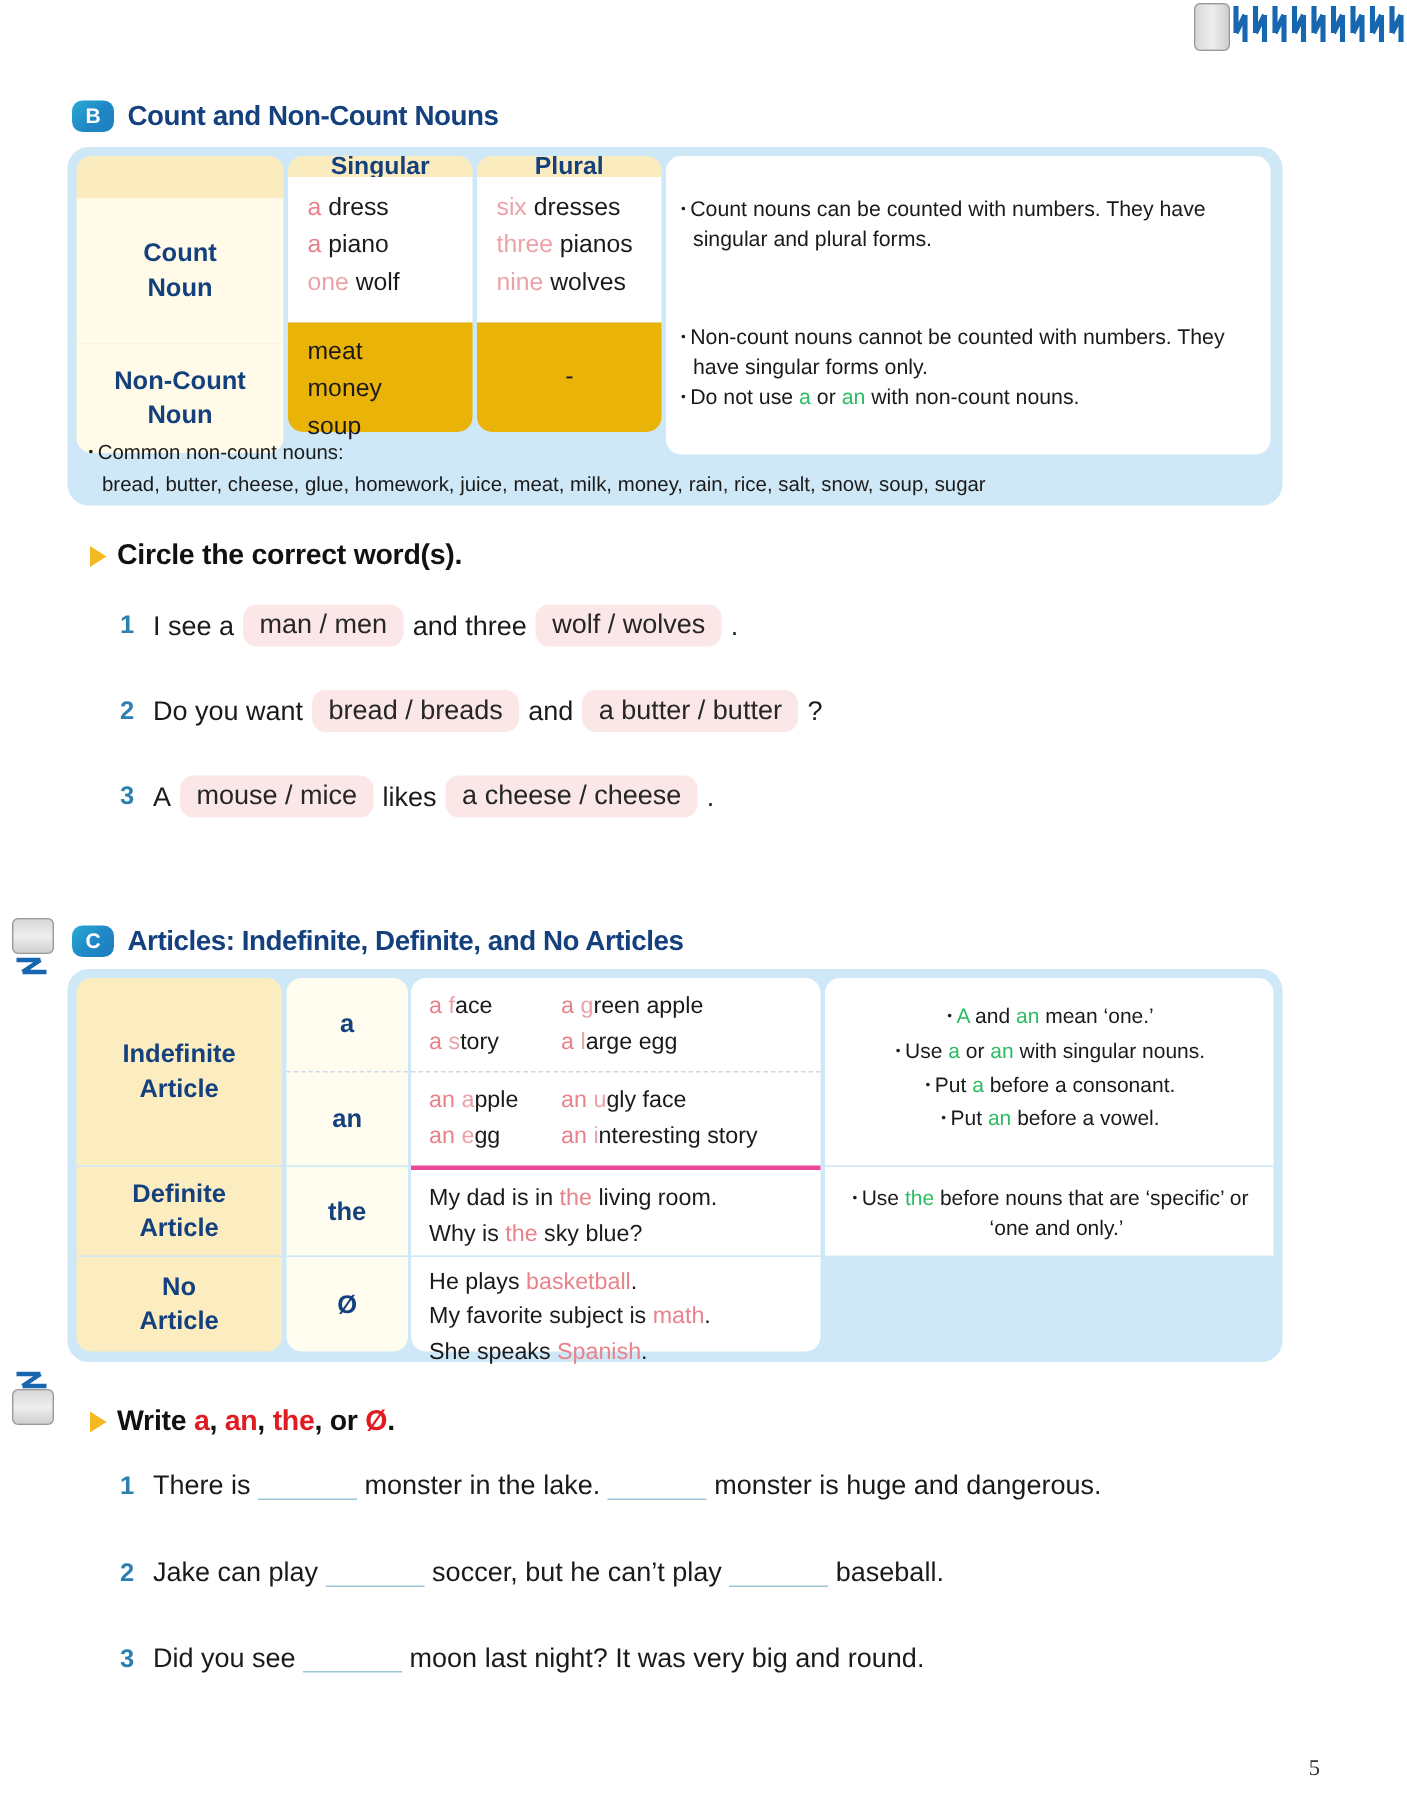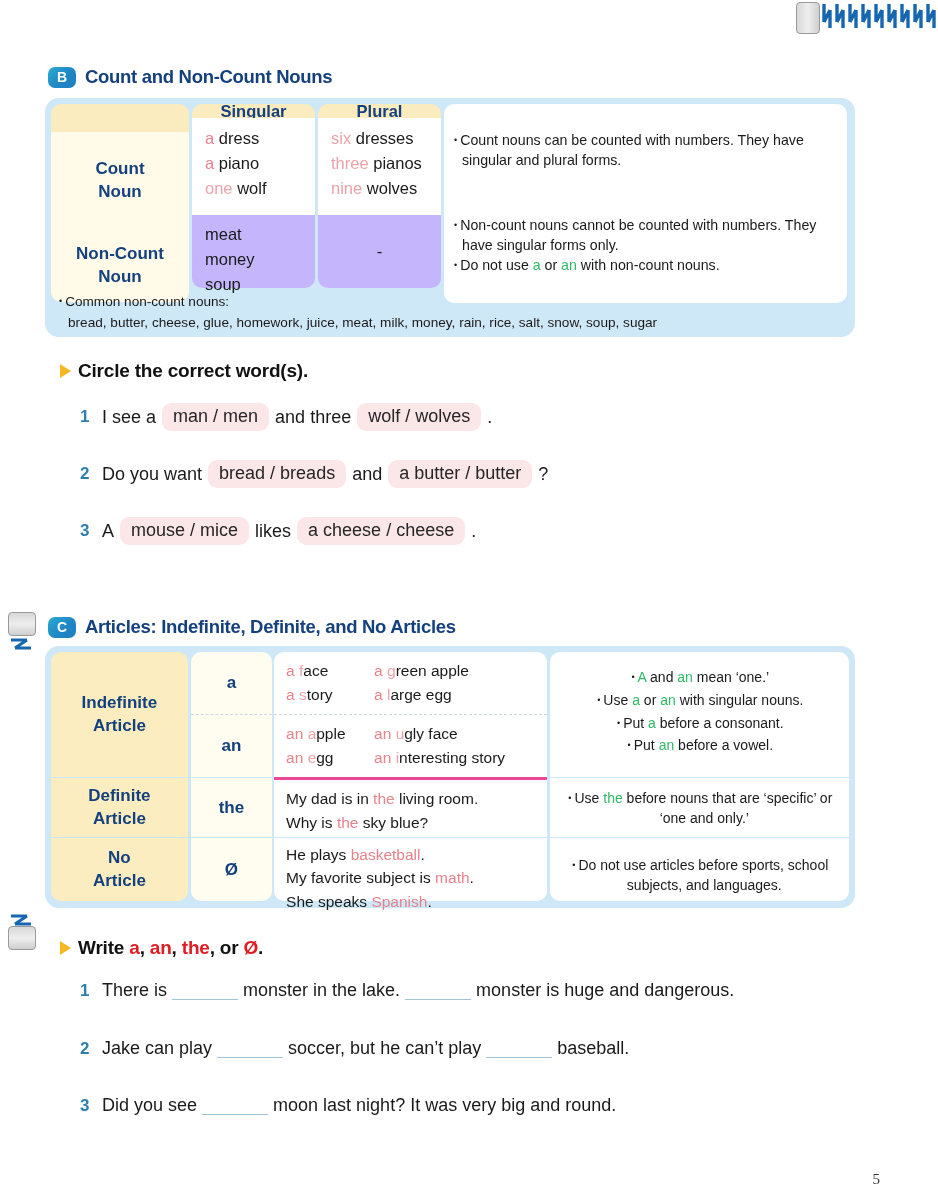--- a/index.html
+++ b/index.html
@@ -74,21 +74,21 @@
   .b-sing, .b-plur { width:123px; margin-left:3px; }
   .b-sing .hdr, .b-plur .hdr {
     height:14px; background:#fbecbf; border-radius:10px 10px 0 0;
     color:#14407d; font-weight:bold; font-size:16.5px;
     display:flex; align-items:center; justify-content:center;
   }
   .b-sing .r1, .b-plur .r1 {
     height:97px; background:#ffffff; padding:8px 0 0 13px; font-size:16.5px; line-height:1.52;
   }
   .b-sing .r2, .b-plur .r2 {
-    height:73px; background:#c4b5fd; border-radius:0 0 10px 10px;
+    height:73px; background:#eab308; border-radius:0 0 10px 10px;
     padding:7px 0 0 13px; font-size:16.5px; line-height:1.5;
   }
   .b-plur .r2 { display:flex; align-items:center; justify-content:center; padding:0; }
 
   .b-note { width:403px; margin-left:3px; }
   .b-note .r1 {
     height:98px; background:#ffffff; border-radius:10px 10px 0 0;
     padding:26px 10px 0 10px; font-size:14.2px; line-height:1.42; box-sizing:border-box;
   }
   .b-note .r2 {
@@ -441,23 +441,20 @@
     <div class="col c-note">
       <div class="cell n1">
         <span class="bul"><span></span><span class="green">A</span><span> and </span><span class="green">an</span><span> mean ‘one.’</span></span>
         <span class="bul"><span>Use </span><span class="green">a</span><span> or </span><span class="green">an</span><span> with singular nouns.</span></span>
         <span class="bul"><span>Put </span><span class="green">a</span><span> before a consonant.</span></span>
         <span class="bul"><span>Put </span><span class="green">an</span><span> before a vowel.</span></span>
       </div>
       <div class="cell n2">
         <span class="bul"><span>Use </span><span class="green">the</span><span> before nouns that are ‘specific’ or ‘one and only.’</span></span>
       </div>
-      <div class="cell n3">
-        <span class="bul">Do not use articles before sports, school subjects, and languages.</span>
-      </div>
     </div>
   </div>
 </div>
 
 <div class="instr" style="left:60px; top:937px;">
   <div class="tri"></div>
   <div class="instr-text"><span>Write </span><span class="red">a</span><span>, </span><span class="red">an</span><span>, </span><span class="red">the</span><span>, or </span><span class="red">Ø</span><span>.</span></div>
 </div>
 
 <div class="qrow" style="left:80px; top:980px;">

